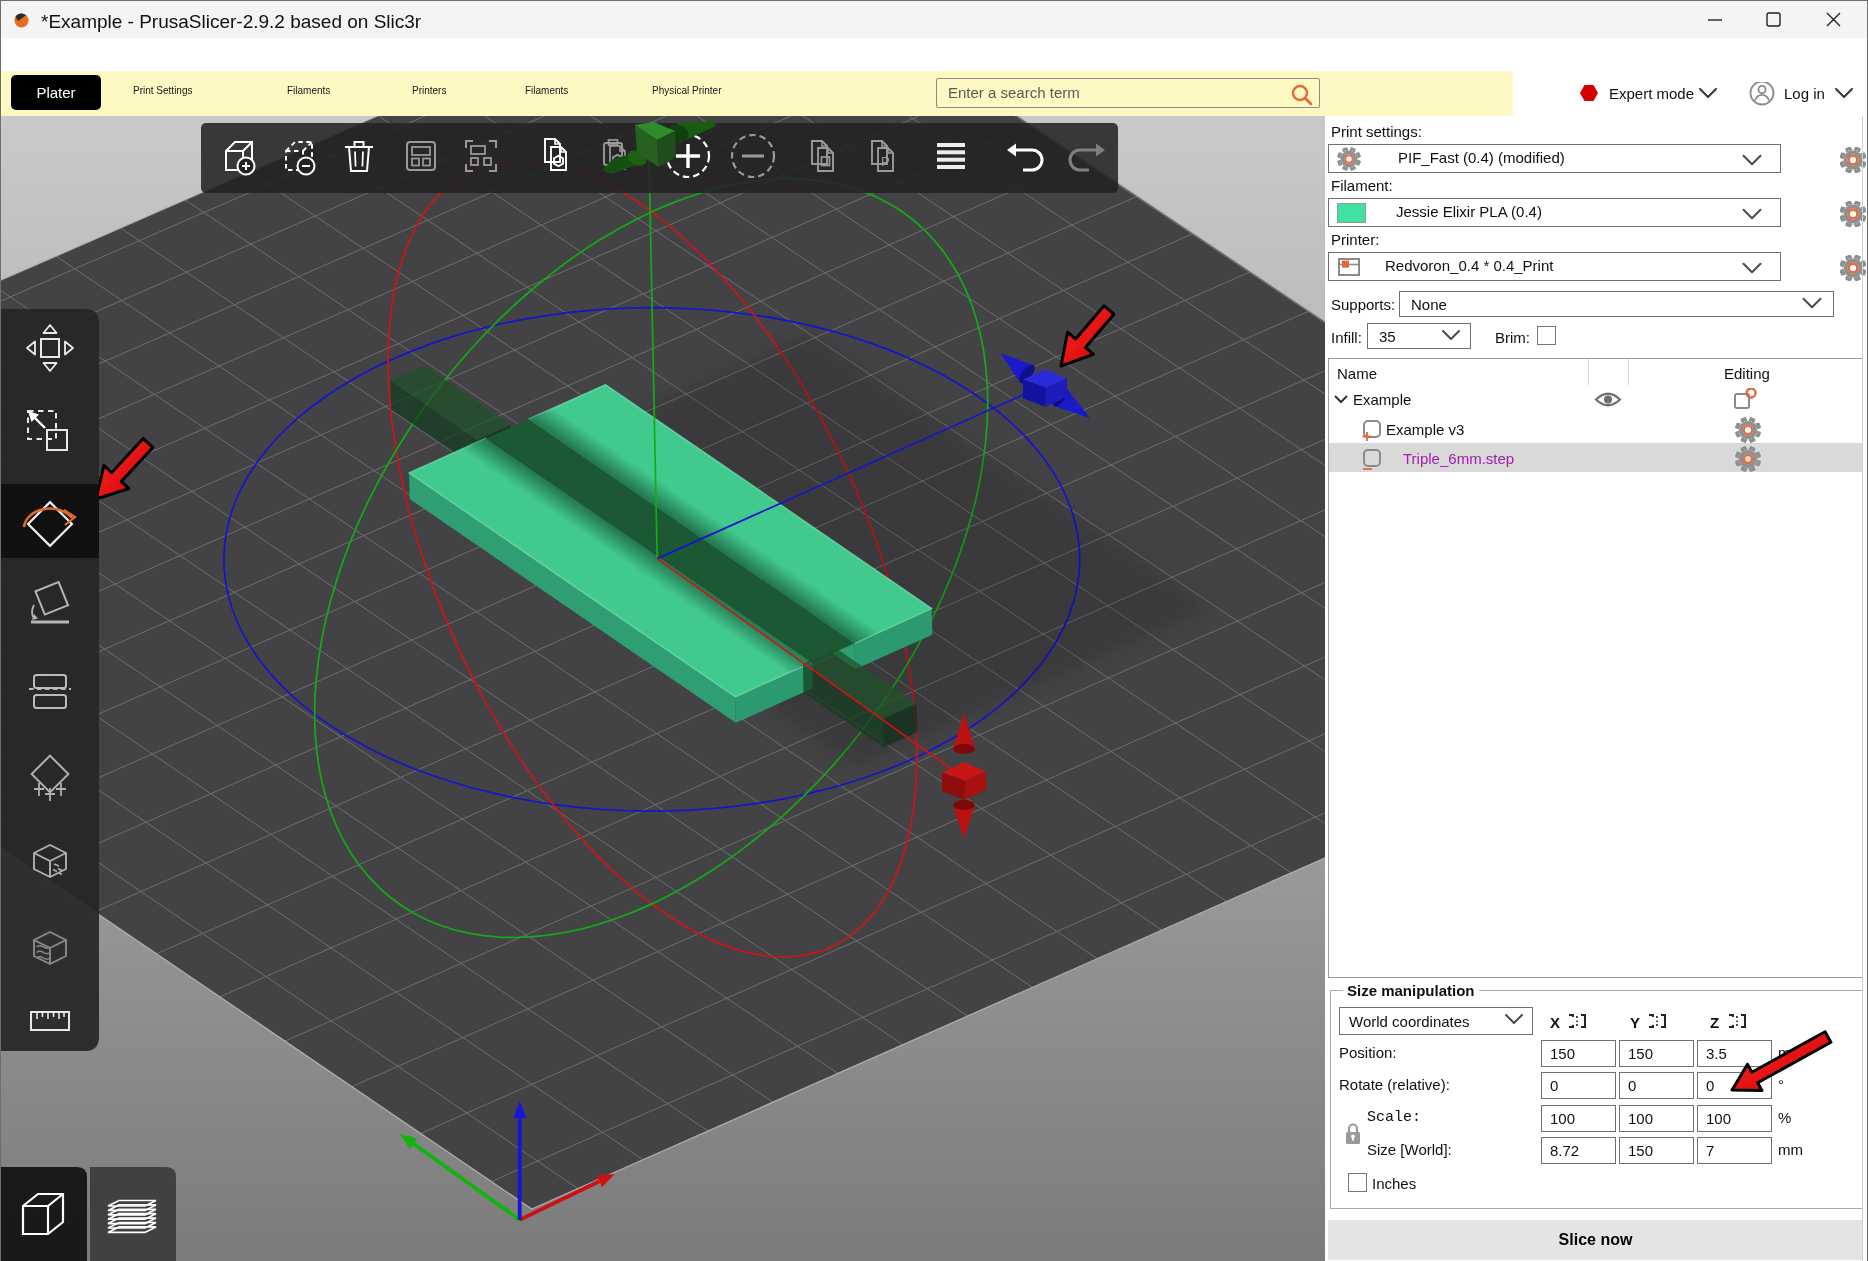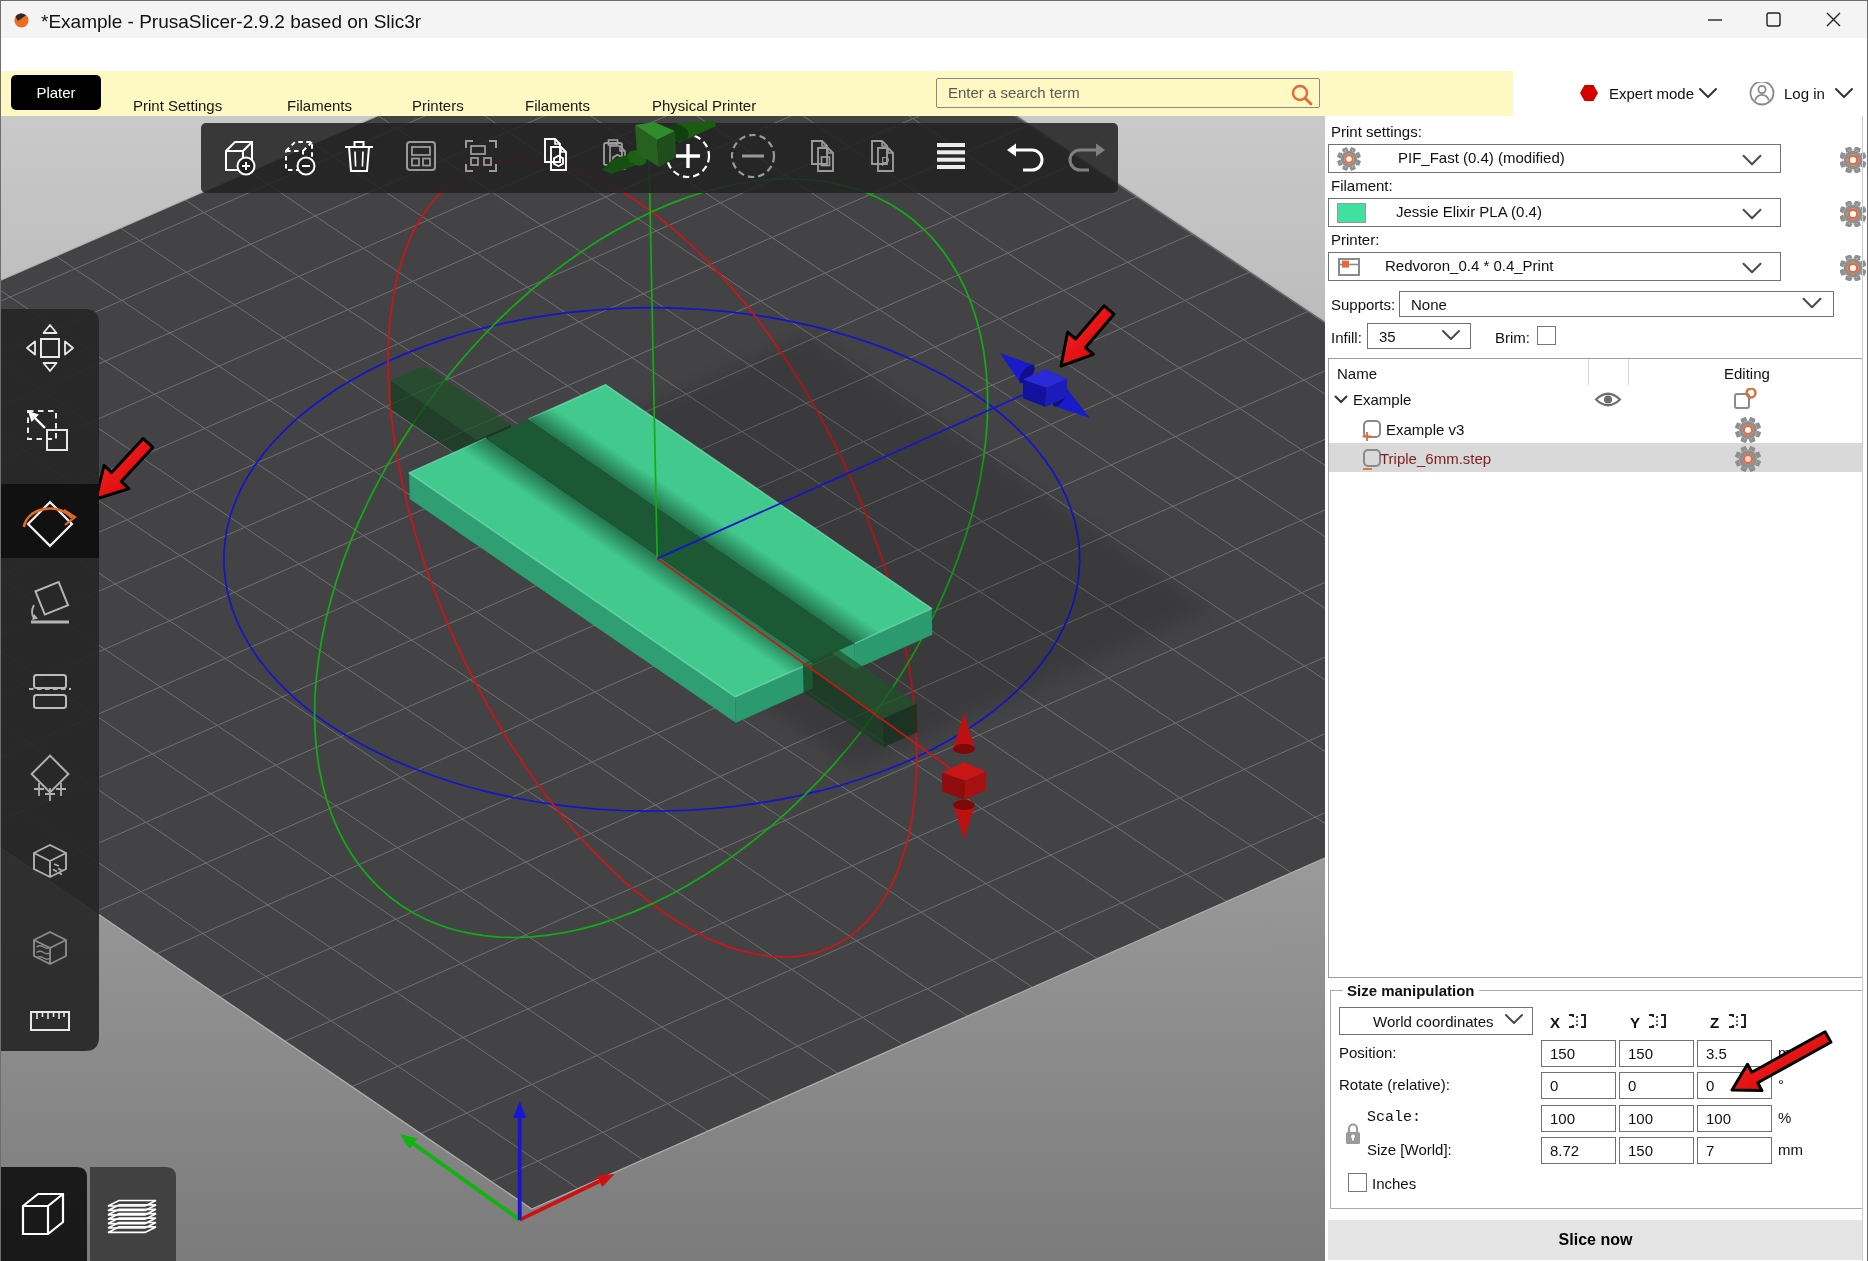--- a/index.html
+++ b/index.html
@@ -2,21 +2,21 @@
 <html><head><meta charset="utf-8"><style>
 * { margin:0; padding:0; box-sizing:border-box; }
 html,body { width:1868px; height:1261px; font-family:"Liberation Sans",sans-serif; background:#fff; overflow:hidden; }
 .abs { position:absolute; }
 #win { position:relative; width:1868px; height:1261px; border:1px solid #6e6e6e; }
 #titlebar { left:0; top:0; width:1866px; height:37px; background:#f4f4f4; }
 #titletxt { left:40px; top:10px; font-size:19px; color:#101010; }
 #menubar { left:0; top:37px; width:1866px; height:33px; background:#fff; }
 .menuitem { position:absolute; top:7px; font-size:15px; color:#101010; }
 #tabrow { left:0; top:70px; width:1512px; height:45px; background:#fef9c3; }
-.tab { position:absolute; top:26px; font-size:15px; color:#161616; }
+.tab { position:absolute; top:14px; font-size:10px; color:#161616; }
 #plater { left:10px; top:4px; width:90px; height:35px; background:#000; color:#fff; border-radius:5px; font-size:15px; text-align:center; line-height:35px; }
 #search { left:935px; top:7px; width:384px; height:30px; border:1px solid #8a8a8a; border-radius:2px; font-size:15px; color:#5a5a5a; line-height:28px; padding-left:11px; }
 #viewport { left:0; top:115px; width:1324px; height:1146px; }
 #rpanel { left:1324px; top:115px; width:542px; height:1146px; background:#fff; font-size:15px; color:#101010; }
 .combo { position:absolute; border:1px solid #707070; background:#fff; }
 .cfield { position:absolute; border:1px solid #707070; background:#fff; font-size:15px; padding-left:8px; }
 .lbl { position:absolute; font-size:15px; color:#101010; }
 #slice { left:3px; top:1104px; width:535px; height:40px; background:#e4e4e4; font-size:16px; font-weight:bold; text-align:center; line-height:40px; color:#000; }
 #listbox { left:3px; top:242px; width:535px; height:620px; border:1px solid #9c9c9c; }
 #fieldset { left:5px; top:874px; width:533px; height:219px; border:1px solid #ababab; }
@@ -422,30 +422,30 @@
       <svg class="abs" style="left:410px;top:301px" width="26" height="26" viewBox="0 0 26 26">
         <circle cx="13" cy="13" r="7.13" fill="none" stroke="#8f8f8f" stroke-width="3.7950000000000004"></circle>
         <path d="M21.8,14.7 L24.3,16.1 L23.2,18.7 L20.5,18.0 M18.0,20.4 L18.8,23.2 L16.2,24.3 L14.7,21.8 M11.3,21.8 L9.9,24.3 L7.3,23.2 L8.0,20.5 M5.6,18.0 L2.8,18.8 L1.7,16.2 L4.2,14.7 M4.2,11.3 L1.7,9.9 L2.8,7.3 L5.5,8.0 M8.0,5.6 L7.2,2.8 L9.8,1.7 L11.3,4.2 M14.7,4.2 L16.1,1.7 L18.7,2.8 L18.0,5.5 M20.4,8.0 L23.2,7.2 L24.3,9.8 L21.8,11.3" stroke="#8f8f8f" stroke-width="2.99" fill="none"></path>
         <circle cx="13" cy="13" r="4.14" fill="none" stroke="#e8693a" stroke-width="2.3000000000000003"></circle>
       </svg>
       <div class="abs" style="left:4px;top:327px;width:533px;height:29px;background:#d9d9d9"></div>
       <svg class="abs" style="left:36px;top:332px" width="22" height="24" viewBox="0 0 22 24">
         <rect x="3" y="2" width="16" height="16" rx="4" fill="none" stroke="#8a8a8a" stroke-width="2"></rect>
         <path d="M2,21 L11,21" stroke="#e06a3a" stroke-width="1.8"></path>
       </svg>
-      <div class="lbl" style="left:55px;top:334px;color:#7f1d1d">Triple_6mm.step</div>
+      <div class="lbl" style="left:78px;top:334px;color:#a21caf">Triple_6mm.step</div>
       <svg class="abs" style="left:410px;top:330px" width="26" height="26" viewBox="0 0 26 26">
         <circle cx="13" cy="13" r="7.13" fill="none" stroke="#8f8f8f" stroke-width="3.7950000000000004"></circle>
         <path d="M21.8,14.7 L24.3,16.1 L23.2,18.7 L20.5,18.0 M18.0,20.4 L18.8,23.2 L16.2,24.3 L14.7,21.8 M11.3,21.8 L9.9,24.3 L7.3,23.2 L8.0,20.5 M5.6,18.0 L2.8,18.8 L1.7,16.2 L4.2,14.7 M4.2,11.3 L1.7,9.9 L2.8,7.3 L5.5,8.0 M8.0,5.6 L7.2,2.8 L9.8,1.7 L11.3,4.2 M14.7,4.2 L16.1,1.7 L18.7,2.8 L18.0,5.5 M20.4,8.0 L23.2,7.2 L24.3,9.8 L21.8,11.3" stroke="#8f8f8f" stroke-width="2.99" fill="none"></path>
         <circle cx="13" cy="13" r="4.14" fill="none" stroke="#e8693a" stroke-width="2.3000000000000003"></circle>
       </svg>
       <div class="abs" id="fieldset"></div>
       <div class="lbl" style="left:18px;top:866px;background:#fff;padding:0 4px"><b>Size manipulation</b></div>
       <div class="combo" style="left:14px;top:891px;width:194px;height:28px"></div>
-      <div class="lbl" style="left:24px;top:897px;margin-left:24px;">World coordinates</div>
+      <div class="lbl" style="left:24px;top:897px;">World coordinates</div>
       <svg class="abs" style="left:178px;top:897px" width="22" height="16" viewBox="0 0 22 16">
         <polyline points="3,2.0 11,10.0 19,2.0" fill="none" stroke="#4a4a4a" stroke-width="2.0" stroke-linecap="round" stroke-linejoin="round"></polyline>
       </svg>
       <div class="lbl" style="left:225px;top:898px;"><b>X</b></div>
       <svg class="abs" style="left:242px;top:897px" width="20" height="16" viewBox="0 0 20 16">
         <path d="M2,2 L6,2 L6,4 M6,12 L6,14 L2,14 M14,2 L18,2 L18,14 L14,14" fill="none" stroke="#222" stroke-width="2"></path>
         <path d="M10,3 L10,5 M10,7.5 L10,9 M10,11 L10,13" stroke="#222" stroke-width="1.6"></path>
       </svg>
       <div class="lbl" style="left:305px;top:898px;"><b>Y</b></div>
       <svg class="abs" style="left:322px;top:897px" width="20" height="16" viewBox="0 0 20 16">

